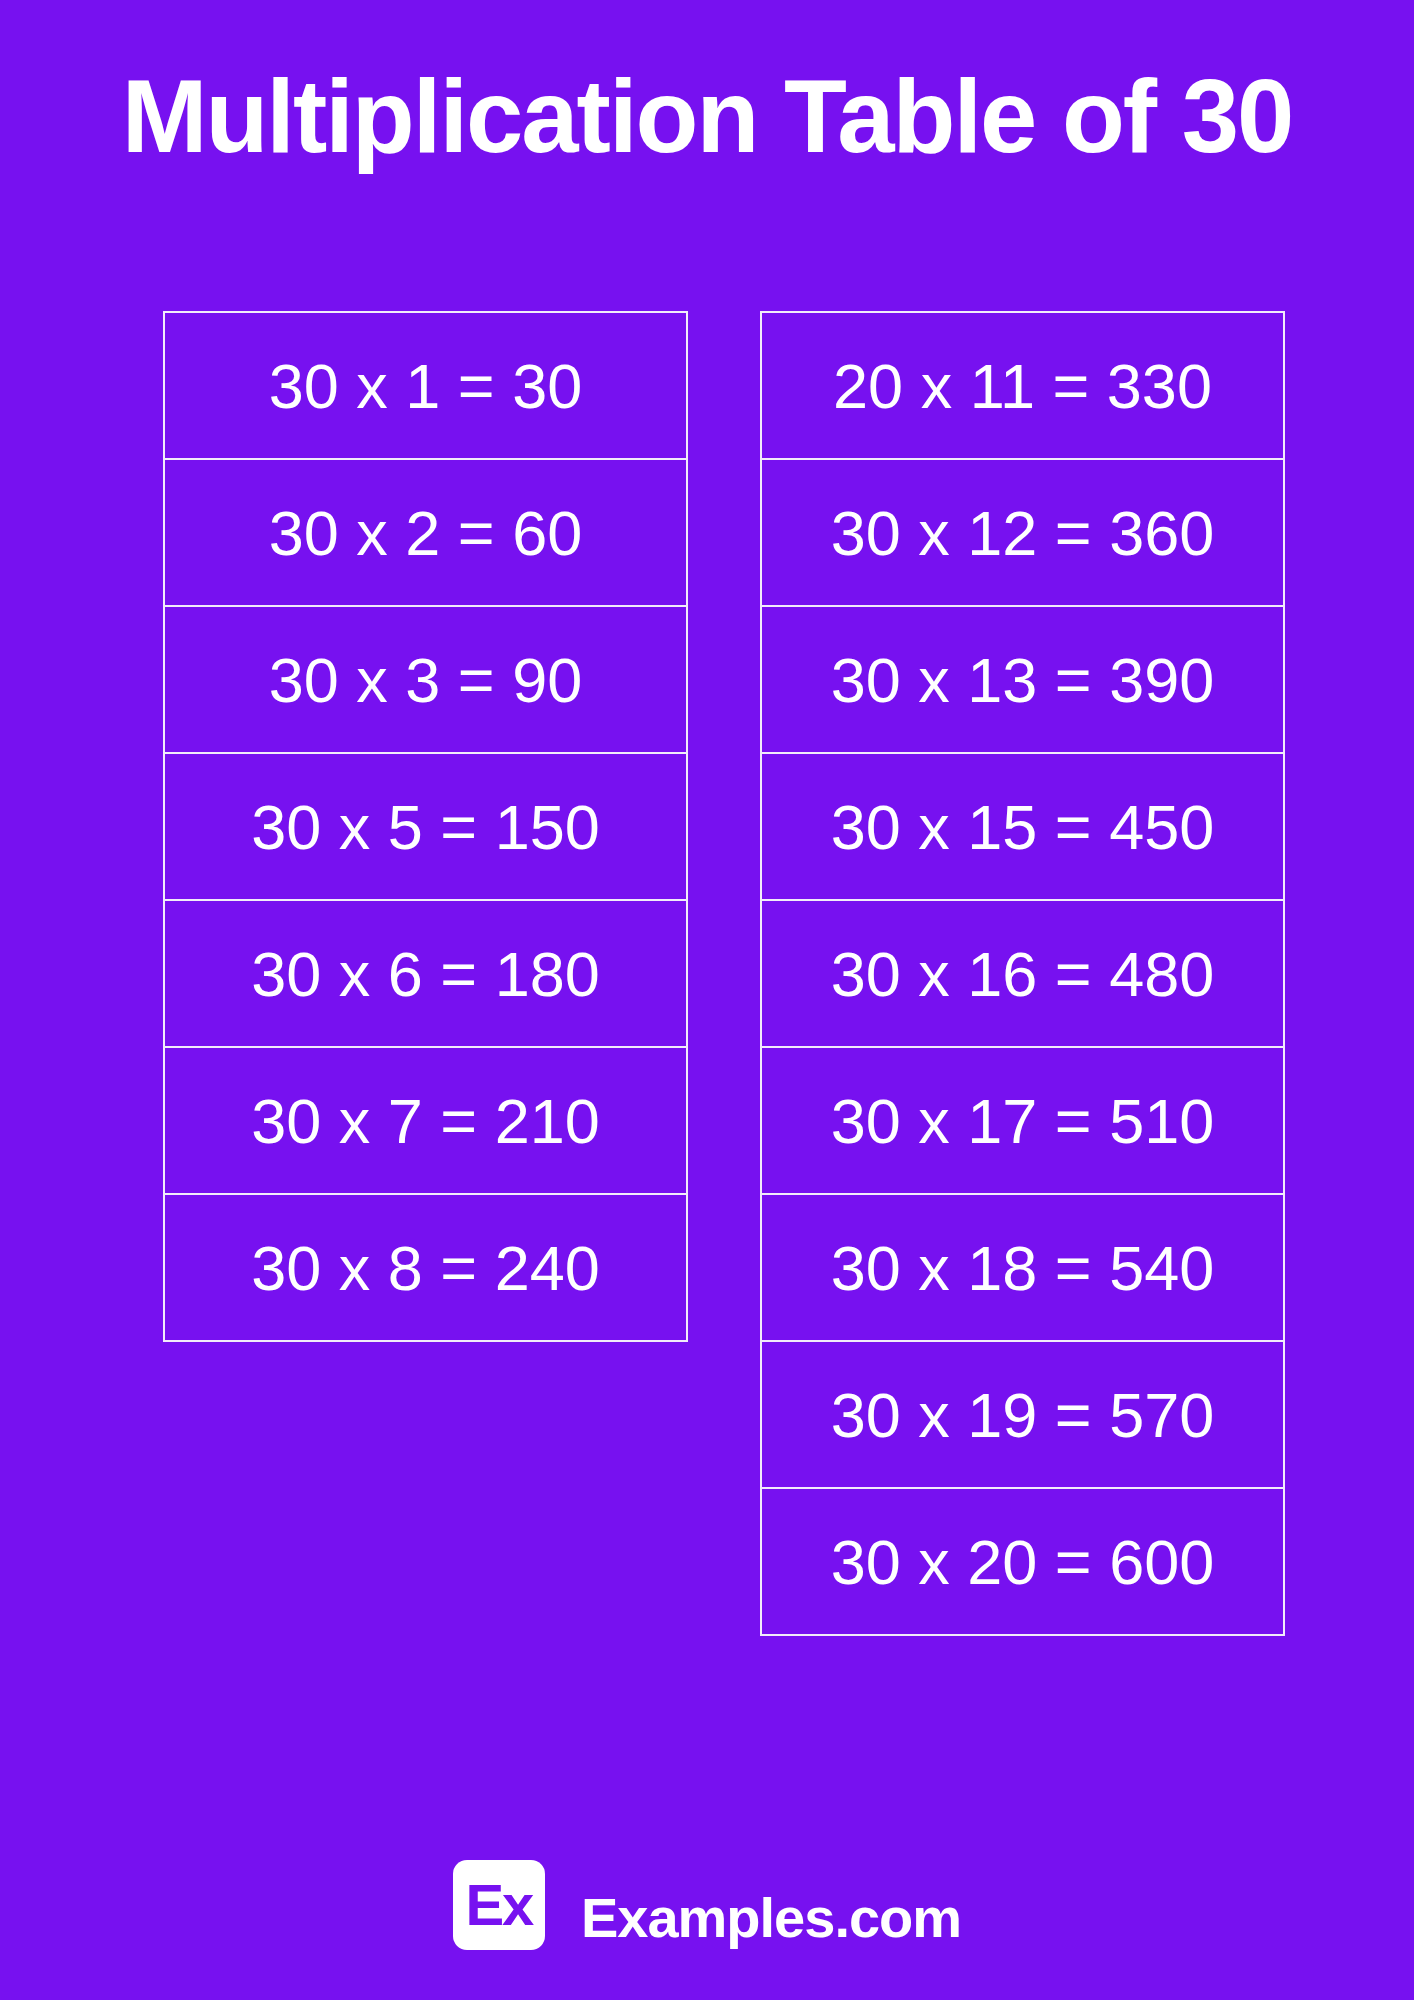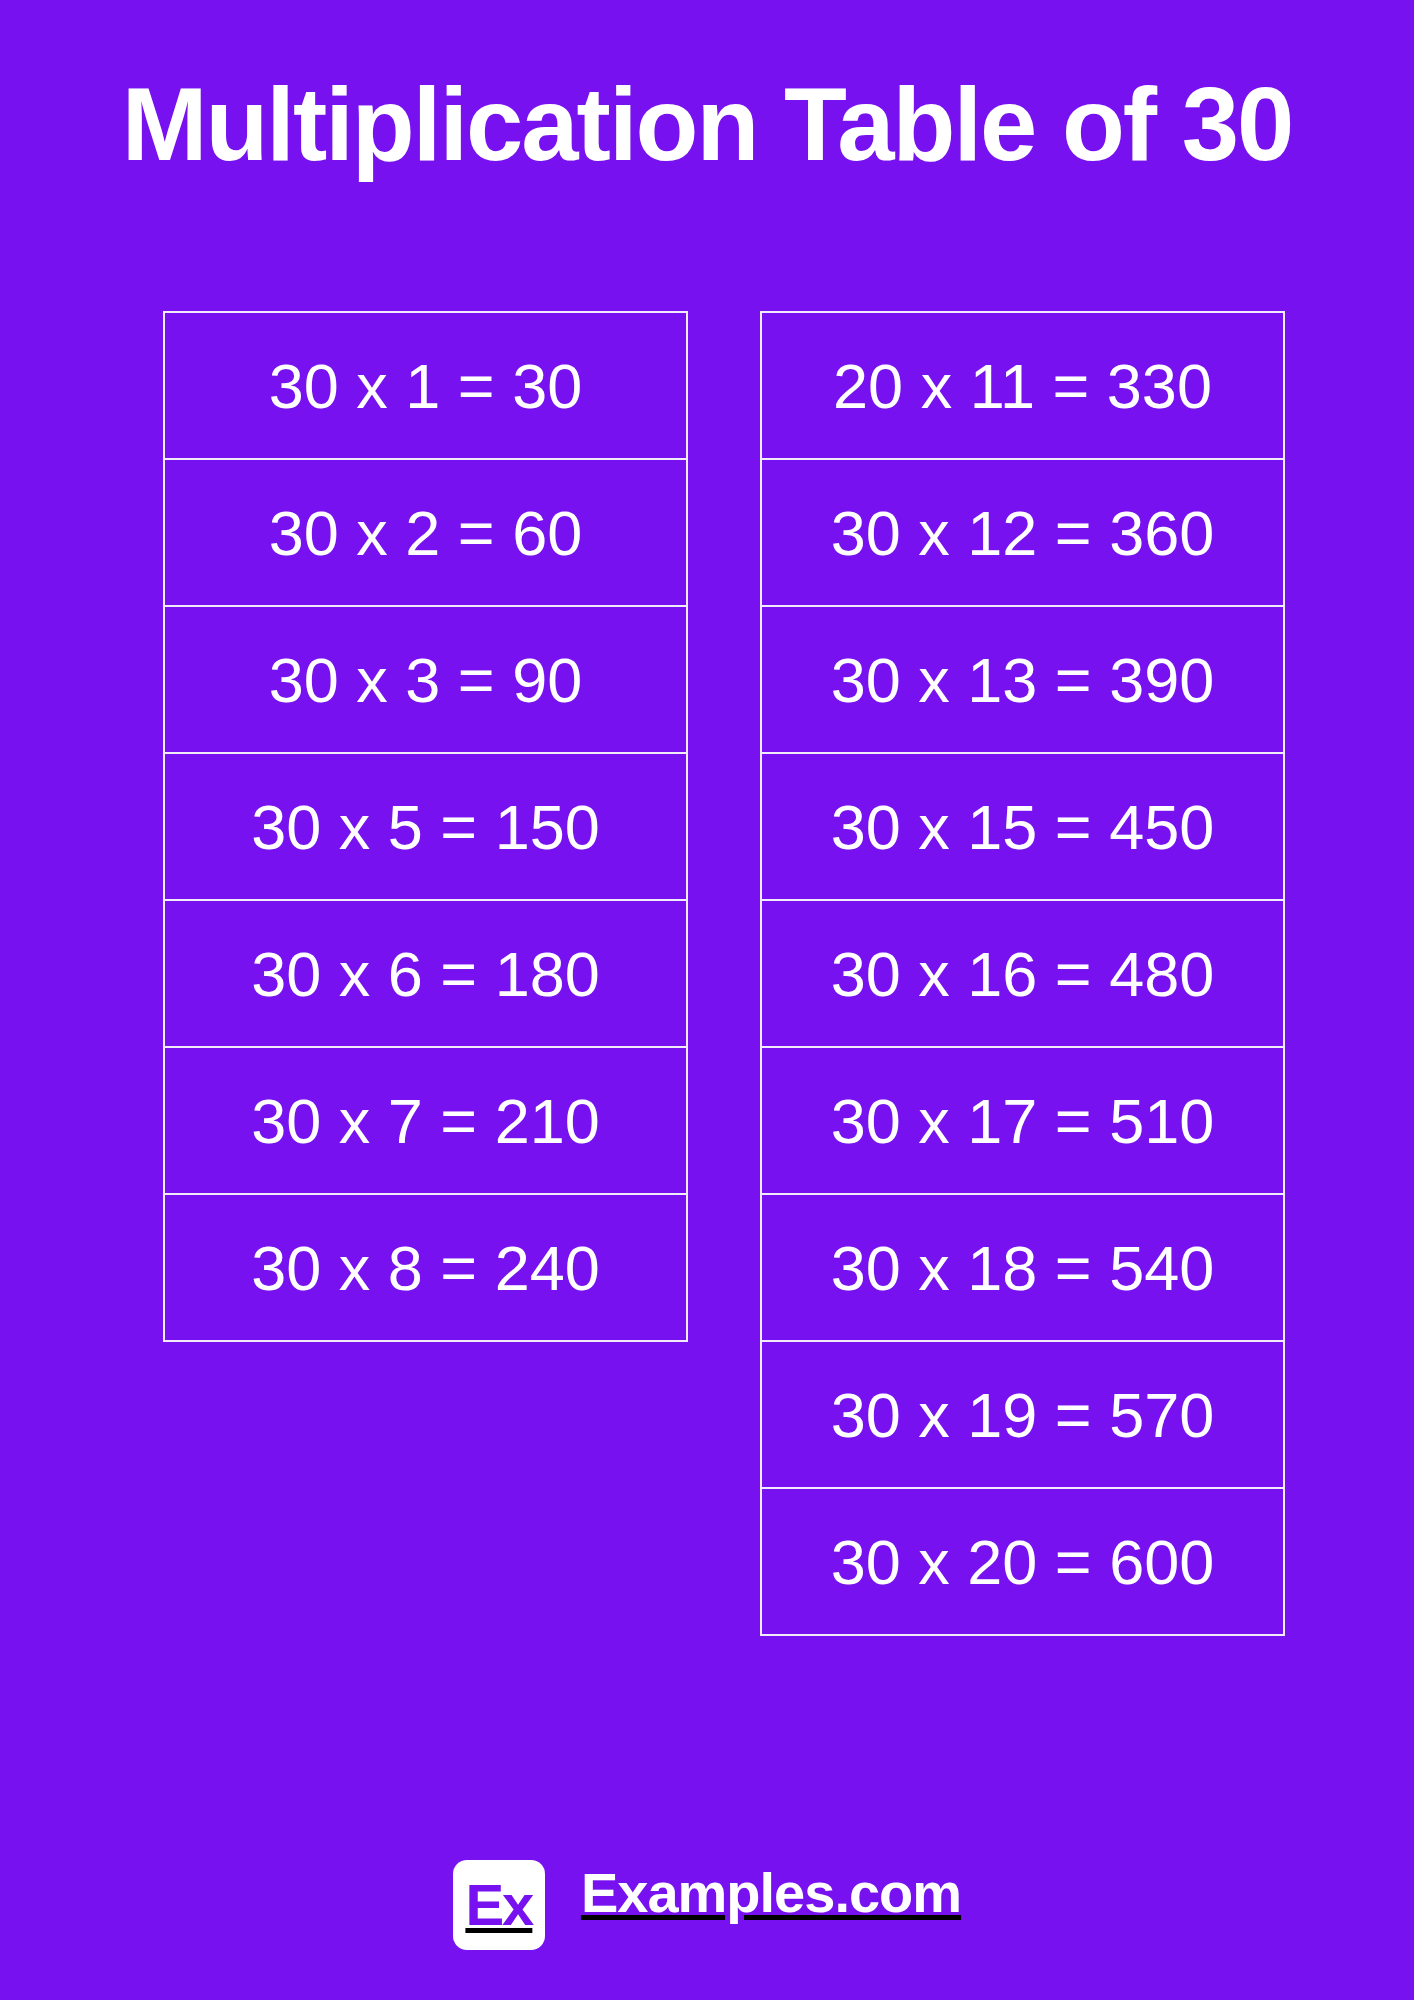--- a/index.html
+++ b/index.html
@@ -14,21 +14,21 @@
   body{
     width:1414px; height:2000px;
     background:var(--bg);
     font-family:"Liberation Sans", sans-serif;
     position:relative;
     overflow:hidden;
   }
   .title{
     position:absolute;
     top:50px; left:0; right:0;
-    margin:8px;
+    margin:0;
     text-align:center;
     color:var(--text);
     font-size:103px;
     font-weight:800;
     letter-spacing:-2px;
     line-height:1.3;
   }
   .columns{
     position:absolute;
     top:311px;
@@ -52,24 +52,23 @@
     color:var(--text);
     font-size:63px;
     font-weight:400;
     white-space:nowrap;
   }
   .cell:first-child{ margin-top:0; }
   .footer{
     position:absolute;
     top:1860px; left:0; right:0;
     display:flex;
-    align-items:flex-start;
+    align-items:flex-end;
     justify-content:center;
     gap:36px;
-    text-decoration:underline;
   }
   .logo{
     width:92px; height:90px;
     background:var(--logo-bg);
     border-radius:14px;
     display:flex;
     align-items:center;
     justify-content:center;
   }
   .logo span{

